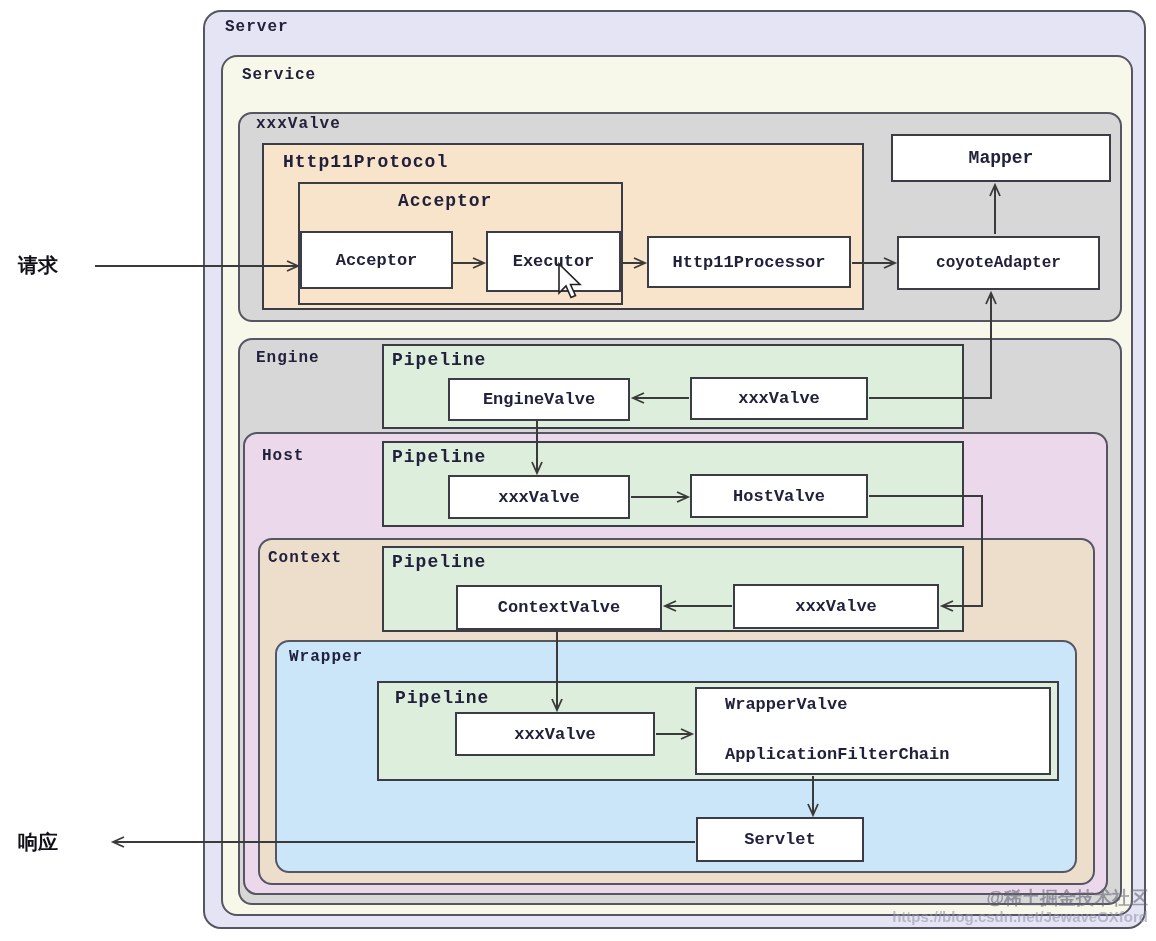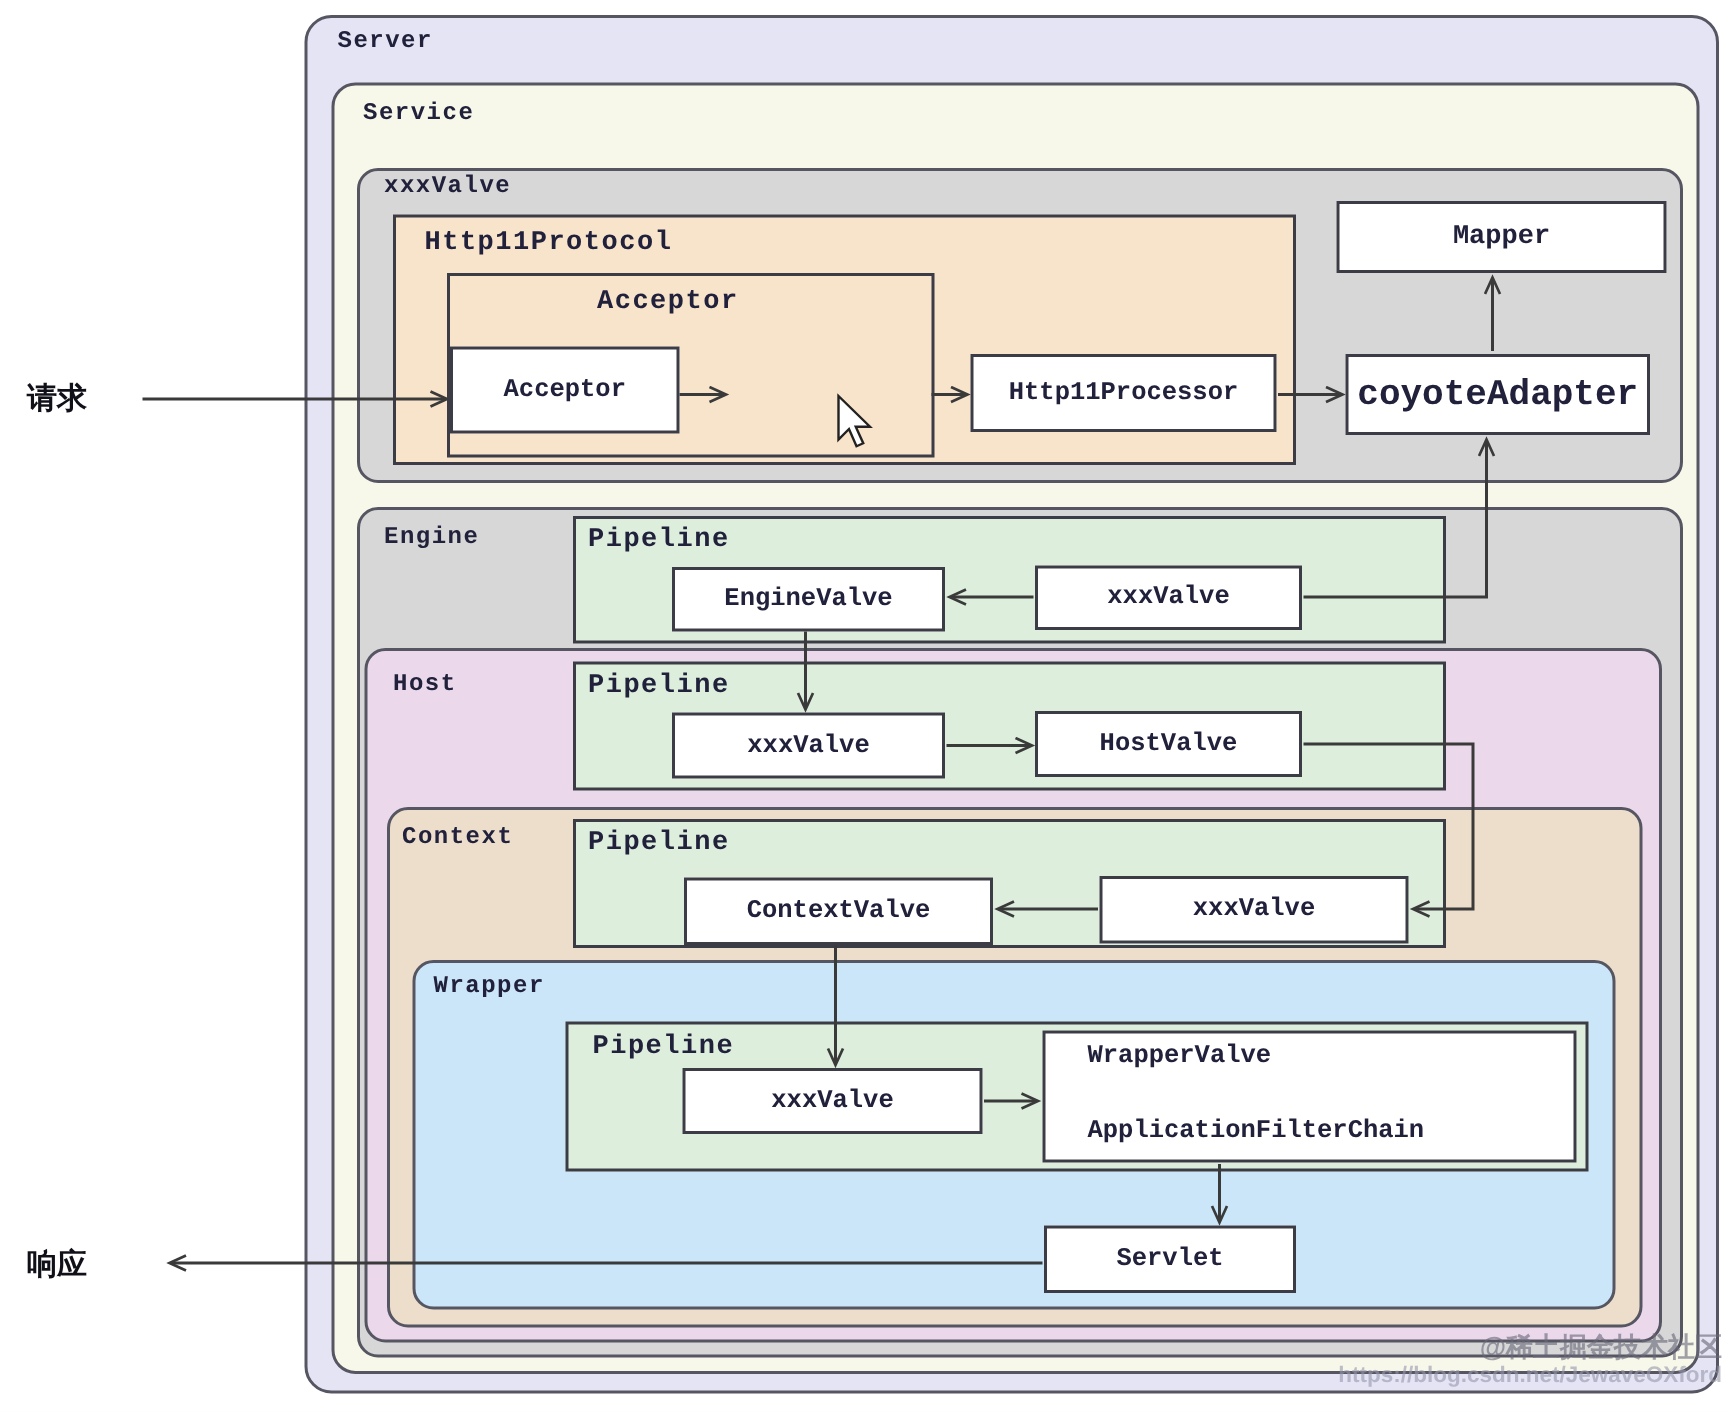--- a/index.html
+++ b/index.html
@@ -46,27 +46,30 @@
 
   <div class="sbox bg-protocol" style="left:262px;top:143px;width:602px;height:167px;"></div>
   <div class="plabel" style="left:283px;top:152px;">Http11Protocol</div>
 
   <div class="sbox" style="left:298px;top:182px;width:325px;height:123px;"></div>
   <div class="plabel" style="left:398px;top:191px;">Acceptor</div>
 
   <div class="node" style="left:300px;top:231px;width:153px;height:58px;">
       <span>Acceptor</span>
     </div>
+  <div class="node" style="left:486px;top:231px;width:135px;height:61px;">
+      <span>Executor</span>
+    </div>
   <div class="node" style="left:647px;top:236px;width:204px;height:52px;">
       <span>Http11Processor</span>
     </div>
   <div class="node" style="left:891px;top:134px;width:220px;height:48px;font-size:18px;">
       <span>Mapper</span>
     </div>
-  <div class="node" style="left:897px;top:236px;width:203px;height:54px;font-size:24px;">
+  <div class="node" style="left:897px;top:236px;width:203px;height:54px;font-size:16px;">
       <span>coyoteAdapter</span>
     </div>
 
   <div class="rbox bg-gray" style="left:238px;top:338px;width:884px;height:567px;border-radius:14px;"></div>
   <div class="clabel" style="left:256px;top:349px;">Engine</div>
 
   <div class="sbox bg-pipeline" style="left:382px;top:344px;width:582px;height:85px;"></div>
   <div class="plabel" style="left:392px;top:350px;">Pipeline</div>
   <div class="node" style="left:448px;top:378px;width:182px;height:43px;">
       <span>EngineValve</span>

